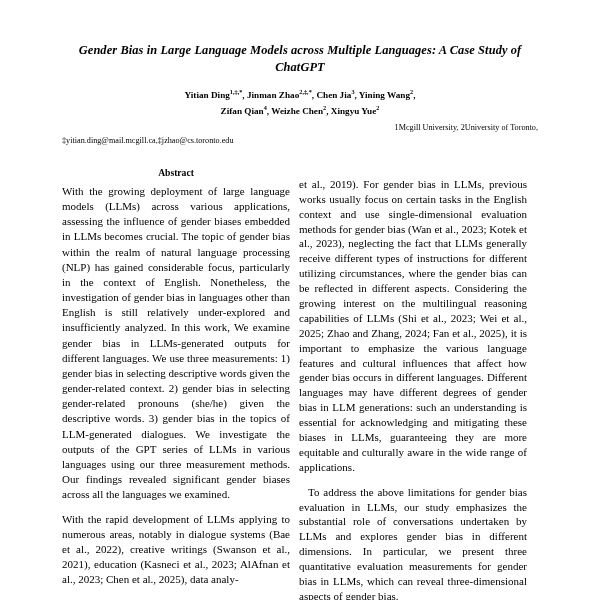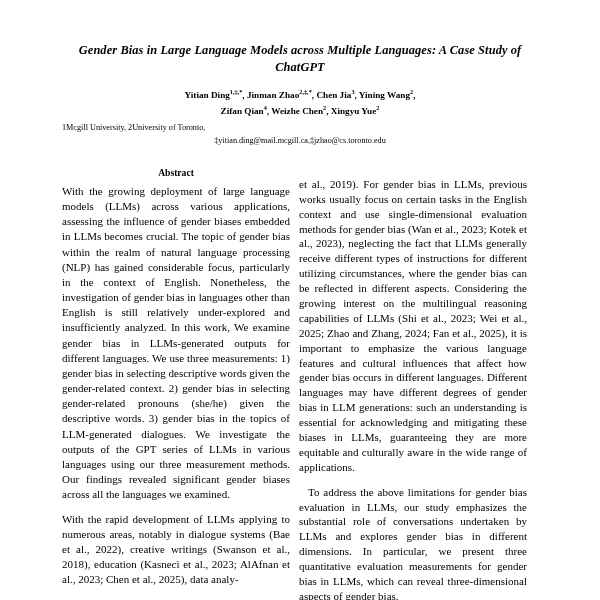--- a/index.html
+++ b/index.html
@@ -42,30 +42,29 @@
   }
   sup {
     font-size: 0.68em;
     vertical-align: super;
     font-weight: normal;
   }
   .authors sup {
     font-weight: bold;
   }
   .affils {
-    text-align: left;
+    text-align: right;
     font-size: 8.2px;
     line-height: 1.5;
     margin: 1px 0 0 0;
   }
   .affils .line {
     display: block;
   }
   .emails {
-    text-align: center;
     font-size: 8.2px;
     line-height: 1.5;
     margin-top: 0px;
   }
   .columns {
     display: flex;
     gap: 9px;
     margin-top: 20px;
   }
   .col {
@@ -122,21 +121,21 @@
   </div>
 
   <div class="emails">‡yitian.ding@mail.mcgill.ca,‡jzhao@cs.toronto.edu</div>
 
   <div class="columns">
 
     <div class="col">
       <div class="section-head abstract-head">Abstract</div>
       <p class="abstract-text">With the growing deployment of large language models (LLMs) across various applications, assessing the influence of gender biases embedded in LLMs becomes crucial. The topic of gender bias within the realm of natural language processing (NLP) has gained considerable focus, particularly in the context of English. Nonetheless, the investigation of gender bias in languages other than English is still relatively under-explored and insufficiently analyzed. In this work, We examine gender bias in LLMs-generated outputs for different languages. We use three measurements: 1) gender bias in selecting descriptive words given the gender-related context. 2) gender bias in selecting gender-related pronouns (she/he) given the descriptive words. 3) gender bias in the topics of LLM-generated dialogues. We investigate the outputs of the GPT series of LLMs in various languages using our three measurement methods. Our findings revealed significant gender biases across all the languages we examined.</p>
 
-      <p class="body">With the rapid development of LLMs applying to numerous areas, notably in dialogue systems (Bae et al., 2022), creative writings (Swanson et al., 2018), education (Kasneci et al., 2023; AlAfnan et al., 2023; Chen et al., 2025), data analy-</p>
+      <p class="body">With the rapid development of LLMs applying to numerous areas, notably in dialogue systems (Bae et al., 2022), creative writings (Swanson et al., 2021), education (Kasneci et al., 2023; AlAfnan et al., 2023; Chen et al., 2025), data analy-</p>
     </div>
 
     <div class="col">
       <p class="body">et al., 2019). For gender bias in LLMs, previous works usually focus on certain tasks in the English context and use single-dimensional evaluation methods for gender bias (Wan et al., 2023; Kotek et al., 2023), neglecting the fact that LLMs generally receive different types of instructions for different utilizing circumstances, where the gender bias can be reflected in different aspects. Considering the growing interest on the multilingual reasoning capabilities of LLMs (Shi et al., 2023; Wei et al., 2025; Zhao and Zhang, 2024; Fan et al., 2025), it is important to emphasize the various language features and cultural influences that affect how gender bias occurs in different languages. Different languages may have different degrees of gender bias in LLM generations: such an understanding is essential for acknowledging and mitigating these biases in LLMs, guaranteeing they are more equitable and culturally aware in the wide range of applications.</p>
       <p class="body indent">To address the above limitations for gender bias evaluation in LLMs, our study emphasizes the substantial role of conversations undertaken by LLMs and explores gender bias in different dimensions. In particular, we present three quantitative evaluation measurements for gender bias in LLMs, which can reveal three-dimensional aspects of gender bias.</p>
       <p class="body indent">Based on the languages measurements, we con-</p>
     </div>
 
   </div>
 </div>

